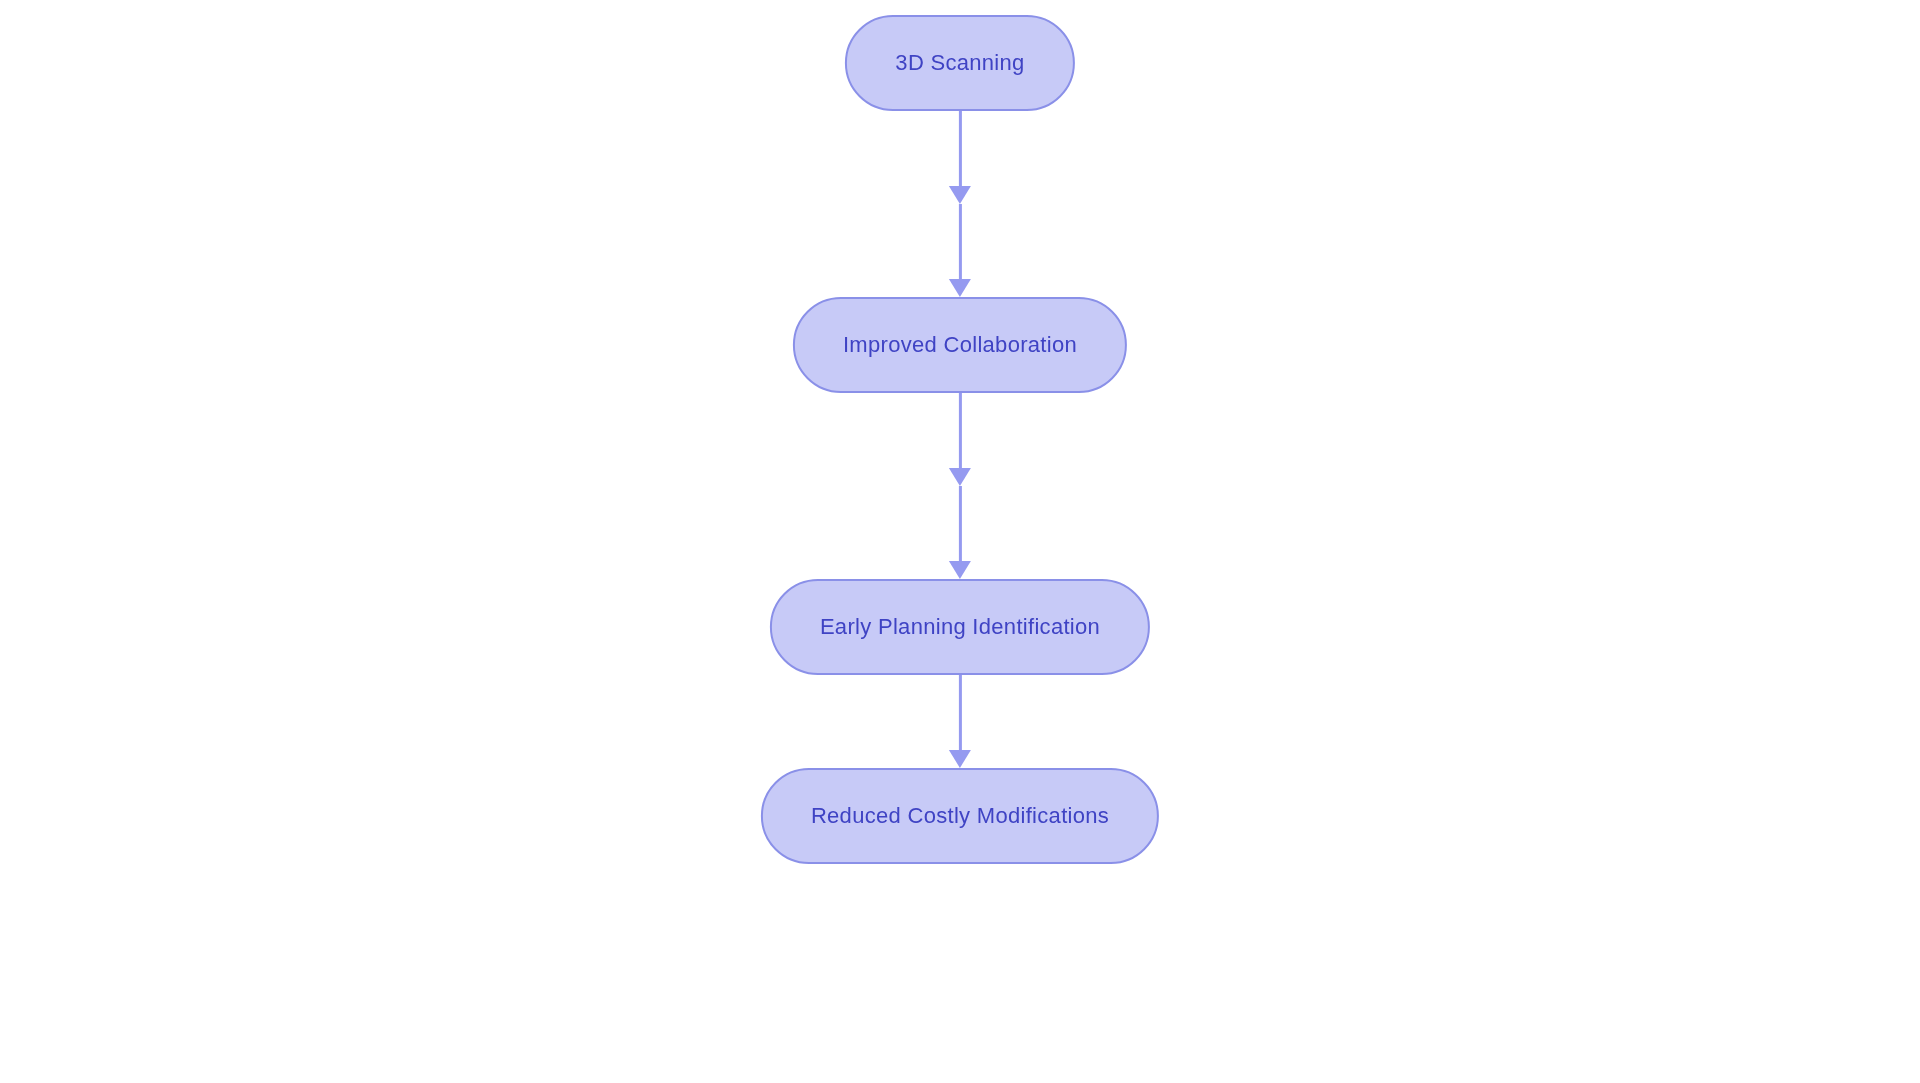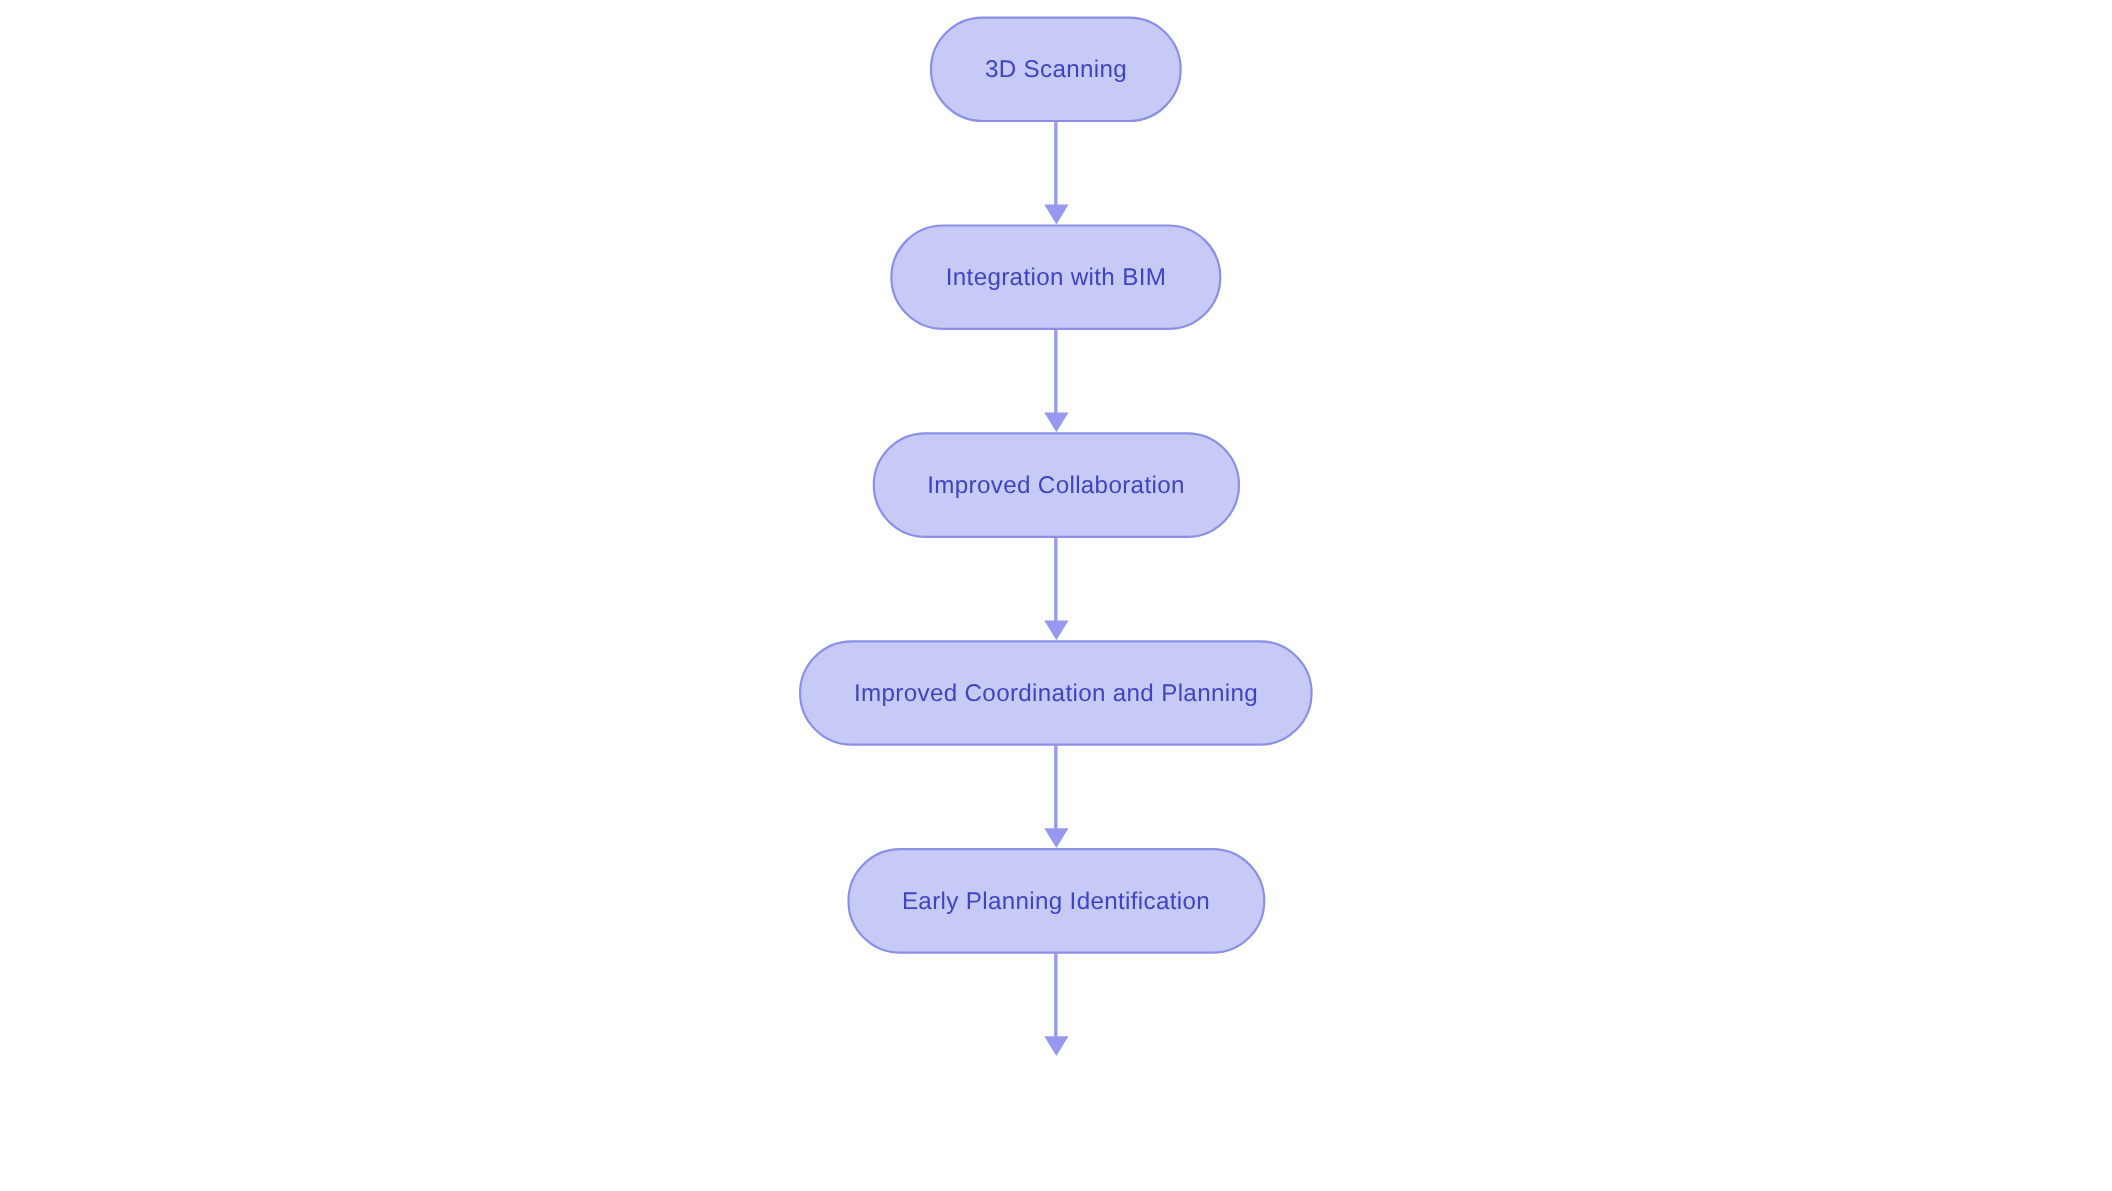--- a/index.html
+++ b/index.html
@@ -71,43 +71,42 @@
 <div class="canvas">
   <div class="flow">
 
     <div class="node">3D Scanning</div>
 
     <div class="connector">
       <div class="line"></div>
       <div class="head"></div>
     </div>
 
-    <div class="node">Integration with BIM</div>
 
     <div class="connector">
       <div class="line"></div>
       <div class="head"></div>
     </div>
 
     <div class="node">Improved Collaboration</div>
 
     <div class="connector">
       <div class="line"></div>
       <div class="head"></div>
     </div>
 
-    <div class="node">Improved Coordination and Planning</div>
 
     <div class="connector">
       <div class="line"></div>
       <div class="head"></div>
     </div>
 
     <div class="node">Early Planning Identification</div>
 
     <div class="connector">
       <div class="line"></div>
       <div class="head"></div>
     </div>
 
+    <div class="node">Reduced Costly Modifications</div>
 
   </div>
 </div>
 
 </body></html>

